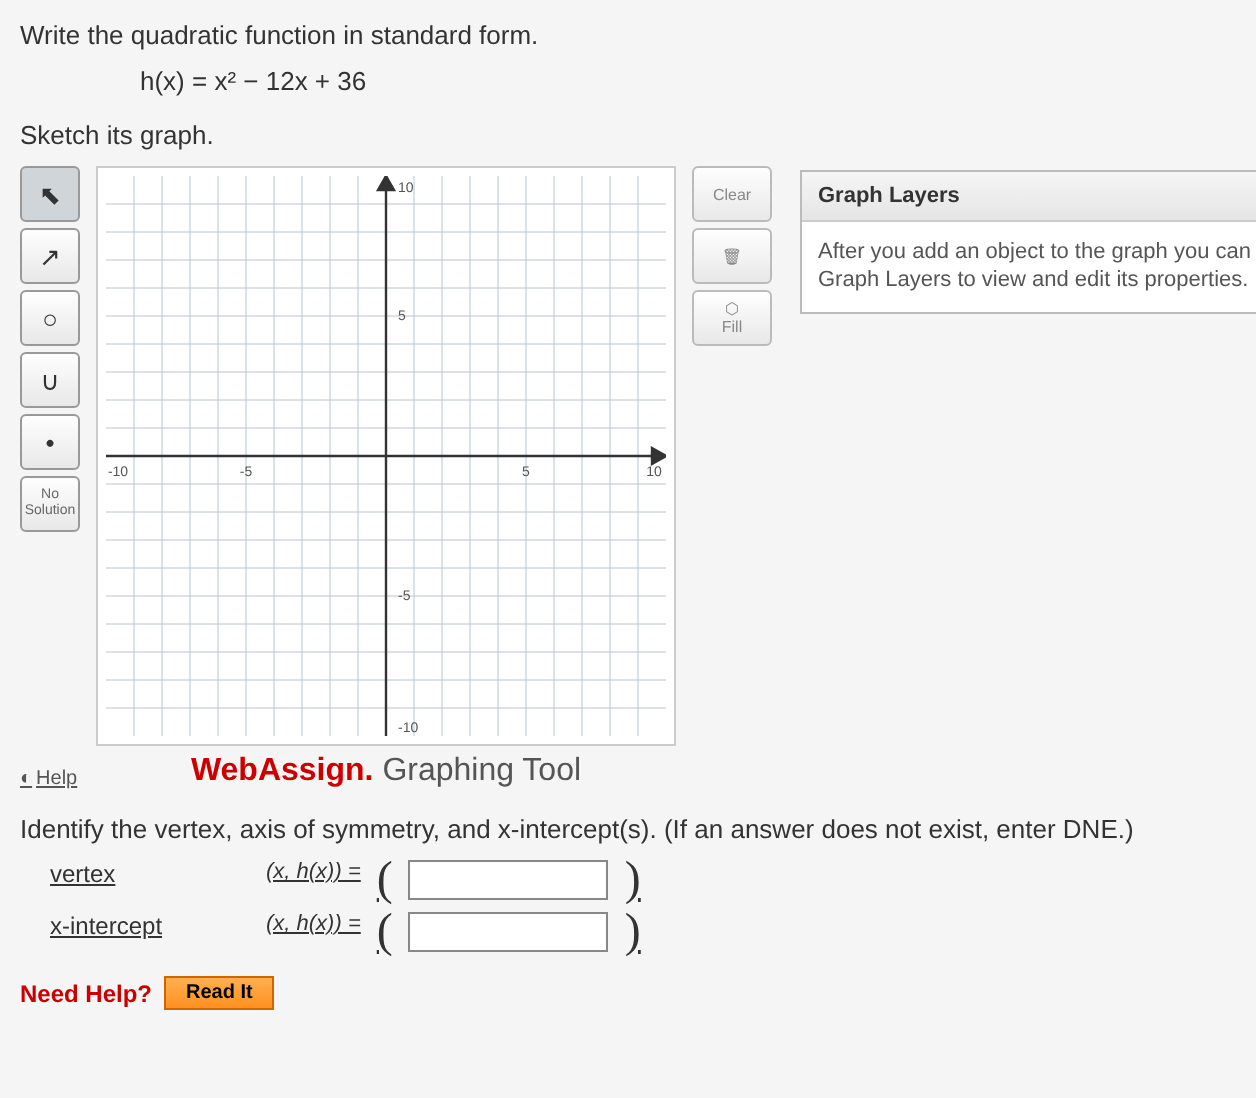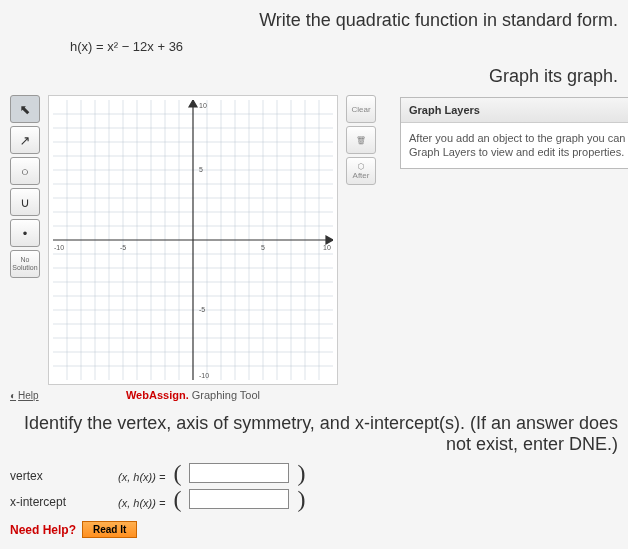--- a/index.html
+++ b/index.html
@@ -1,58 +1,58 @@
 <!DOCTYPE html>
 <html><head>
 <meta charset="utf-8">
 <style>
 * { box-sizing: border-box; margin: 0; padding: 0; }
 body { font-family: Arial, sans-serif; font-size: 12px; background: #f5f5f5; color: #333; padding: 10px; width: 628px; }
 .section { margin-bottom: 12px; }
-.instruction { font-size: 18px; margin-bottom: 8px; text-align: right; }
+.instruction { font-size: 13px; margin-bottom: 8px; }
 .formula { margin-left: 60px; font-size: 13px; margin-bottom: 12px; }
 .answer-row { display: flex; align-items: center; gap: 6px; margin-bottom: 12px; margin-left: 10px; }
 .answer-row em { font-style: italic; }
 .input-box { border: 1px solid #888; background: #fff; height: 20px; width: 70px; }
 .input-box.wide { width: 100px; }
 .graph-area { display: flex; gap: 8px; position: relative; }
 .toolbar { display: flex; flex-direction: column; gap: 3px; }
 .tool-btn { width: 30px; height: 28px; background: linear-gradient(#fefefe,#e8e8e8); border: 1px solid #999; border-radius: 3px; display: flex; align-items: center; justify-content: center; font-size: 13px; }
 .tool-btn.active { background: #d0d5da; }
 .tool-btn.nosol { height: 28px; font-size: 7px; line-height: 8px; text-align: center; color: #666; }
 .help-link { font-size: 10px; color: #555; text-decoration: underline; margin-top: 4px; display:flex; align-items:center; gap:2px;}
 .grid-wrap { background: #fff; border: 1px solid #ccc; padding: 4px; }
 .grid-svg { display: block; }
 .side-tools { display: flex; flex-direction: column; gap: 3px; }
-.side-btn { width: 30px; height: 28px; background: linear-gradient(#fefefe,#e8e8e8); border: 1px solid #bbb; border-radius: 3px; display:flex; align-items:center; justify-content:center; font-size:8px; color:#888;}
+.side-btn { width: 40px; height: 28px; background: linear-gradient(#fefefe,#e8e8e8); border: 1px solid #bbb; border-radius: 3px; display:flex; align-items:center; justify-content:center; font-size:8px; color:#888;}
 .layers-panel { position: absolute; left: 390px; top: 2px; width: 260px; border: 1px solid #bbb; background: #fff; font-size: 11px; }
 .layers-head { background: linear-gradient(#f5f5f5,#e5e5e5); border-bottom: 1px solid #ccc; padding: 6px 8px; font-weight: bold; display:flex; justify-content:space-between; align-items:center;}
 .layers-body { padding: 8px; color: #555; line-height: 1.3; }
-.tool-caption { text-align: center; font-size: 11px; color: #555; margin-top: 4px; }
+.tool-caption { text-align: center; font-size: 16px; color: #555; margin-top: 4px; }
 .tool-caption b { color: #c00; }
-.identify-row { display: flex; align-items: flex-end; margin: 6px 0; gap: 8px; }
+.identify-row { display: flex; align-items: flex-start; margin: 6px 15px; gap: 8px; text-decoration: underline; }
 .identify-row .label { width: 100px; font-size: 12px; }
 .identify-row .expr { font-style: italic; font-size: 11px; }
 .paren { font-size: 24px; font-family: 'Times New Roman', serif; line-height: 20px; }
 .need-help { margin-top: 12px; display: flex; align-items: center; gap: 6px; }
 .need-help-label { color: #c00; font-weight: bold; font-size: 12px; }
 .read-it { background: linear-gradient(#ffb050,#ff9020); border: 1px solid #c60; color: #000; font-size: 10px; padding: 2px 10px; font-weight: bold; }
 </style>
 </head>
 <body>
 
 <div class="section">
   <div class="instruction">Write the quadratic function in standard form.</div>
   <div class="formula">
     <span>h(x)</span> = <span>x² − 12x + 36</span>
   </div>
 </div>
 
 <div class="section">
-  <div class="instruction">Graph its graph.</div>
+  <div class="instruction">Sketch its graph.</div>
   <div class="graph-area">
     <div class="toolbar">
       <div class="tool-btn active">⬉</div>
       <div class="tool-btn">↗</div>
       <div class="tool-btn">○</div>
       <div class="tool-btn">∪</div>
       <div class="tool-btn">•</div>
       <div class="tool-btn nosol">
         <div><span>No</span><br><span>Solution</span></div>
       </div>
@@ -125,21 +125,21 @@
       <div class="tool-caption">
         <b>WebAssign.</b><span> Graphing Tool</span>
       </div>
     </div>
 
     <div class="side-tools">
       <div class="side-btn">Clear</div>
       <div class="side-btn">🗑</div>
       <div class="side-btn" style="flex-direction:column;">
         <span>⬡</span>
-        <span>After</span>
+        <span>Fill</span>
       </div>
     </div>
 
     <div class="layers-panel">
       <div class="layers-head">
         <span>Graph Layers</span>
         <span>«</span>
       </div>
       <div class="layers-body">After you add an object to the graph you can use Graph Layers to view and edit its properties.</div>
     </div>

